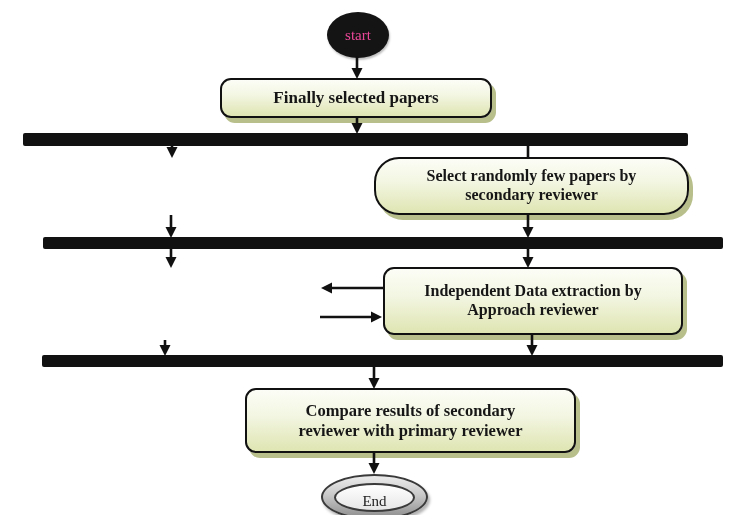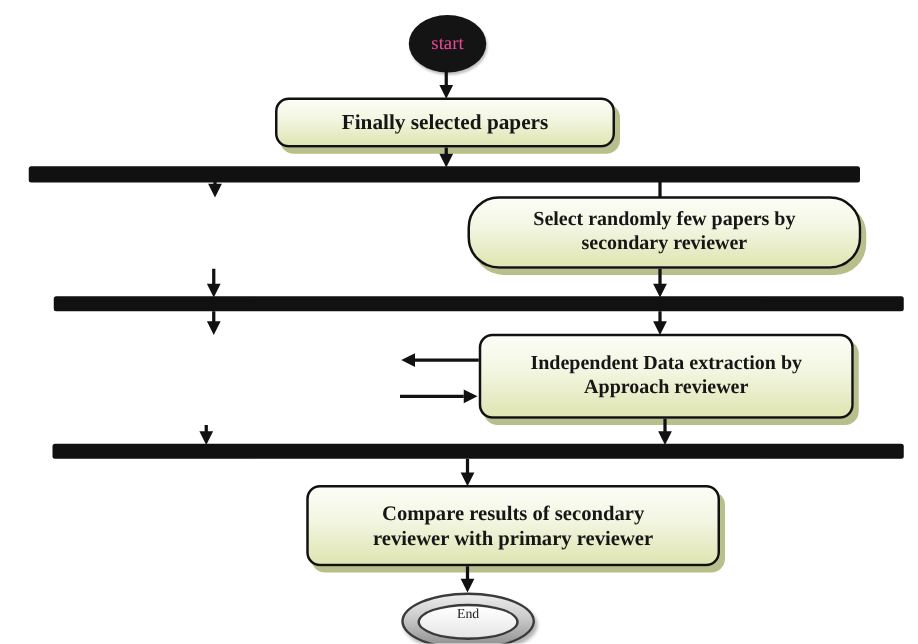--- a/index.html
+++ b/index.html
@@ -57,22 +57,22 @@
     border: 2px solid #3a3a3a;
     box-shadow: 2px 3px 3px rgba(0,0,0,0.3);
   }
   .end-inner {
     position: absolute;
     left: 11px; top: 7px; right: 11px; bottom: 6px;
     box-sizing: border-box;
     border-radius: 50%;
     background: linear-gradient(180deg, #ffffff 0%, #e6e6e6 100%);
     border: 2px solid #3a3a3a;
-    display: flex; align-items: flex-start; justify-content: center;
-    font-size: 11px;
+    display: flex; align-items: flex-end; justify-content: center;
+    font-size: 15px;
     color: #222222;
   }
   
   .n-finally  { left: 220px; top: 78px;  width: 272px; height: 40px; font-size: 17px; }
   .n-selall   { left: 18px;  top: 157px; width: 302px; height: 58px; font-size: 16px; }
   .n-selrand  { left: 374px; top: 157px; width: 315px; height: 58px; font-size: 16px; border-radius: 25px; }
   .n-dataext  { left: 18px;  top: 267px; width: 302px; height: 73px; font-size: 15.5px; }
   .n-indep    { left: 383px; top: 267px; width: 300px; height: 68px; font-size: 16px; }
   .n-compare  { left: 209px; top: 388px; width: 331px; height: 65px; font-size: 16.5px; margin-left: 36px; }
   .b-1 { left: 23px; top: 133px; width: 665px; height: 13px; }

